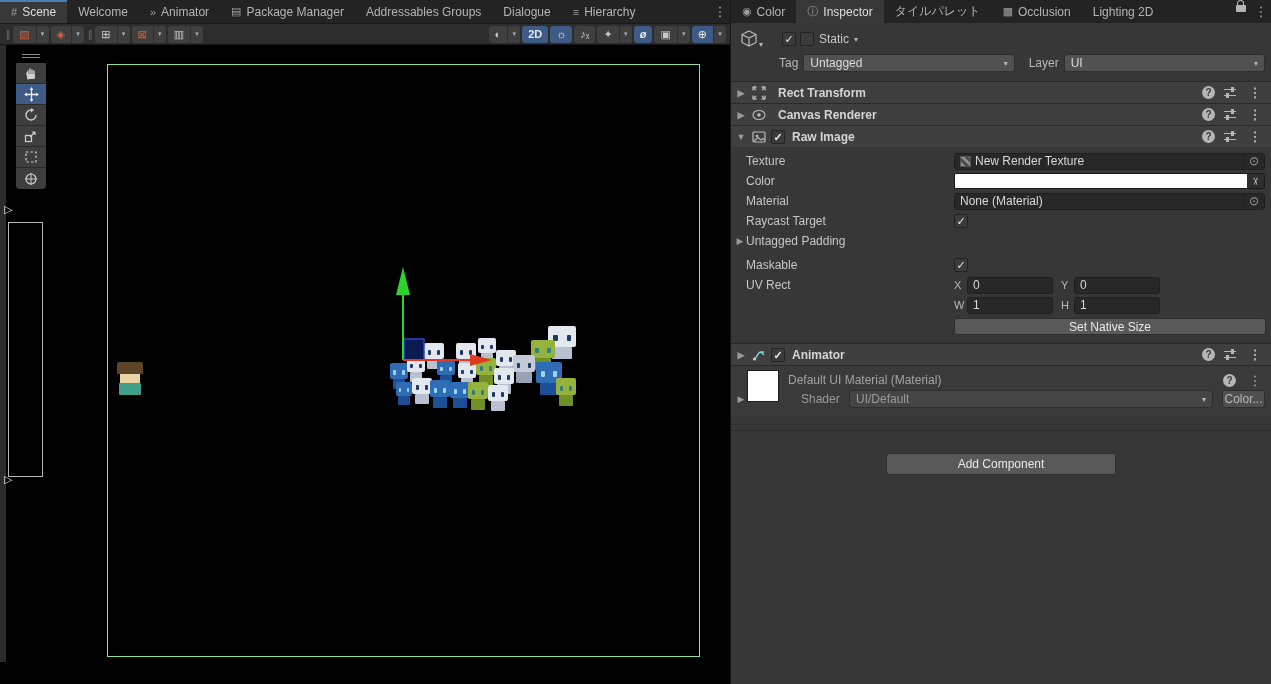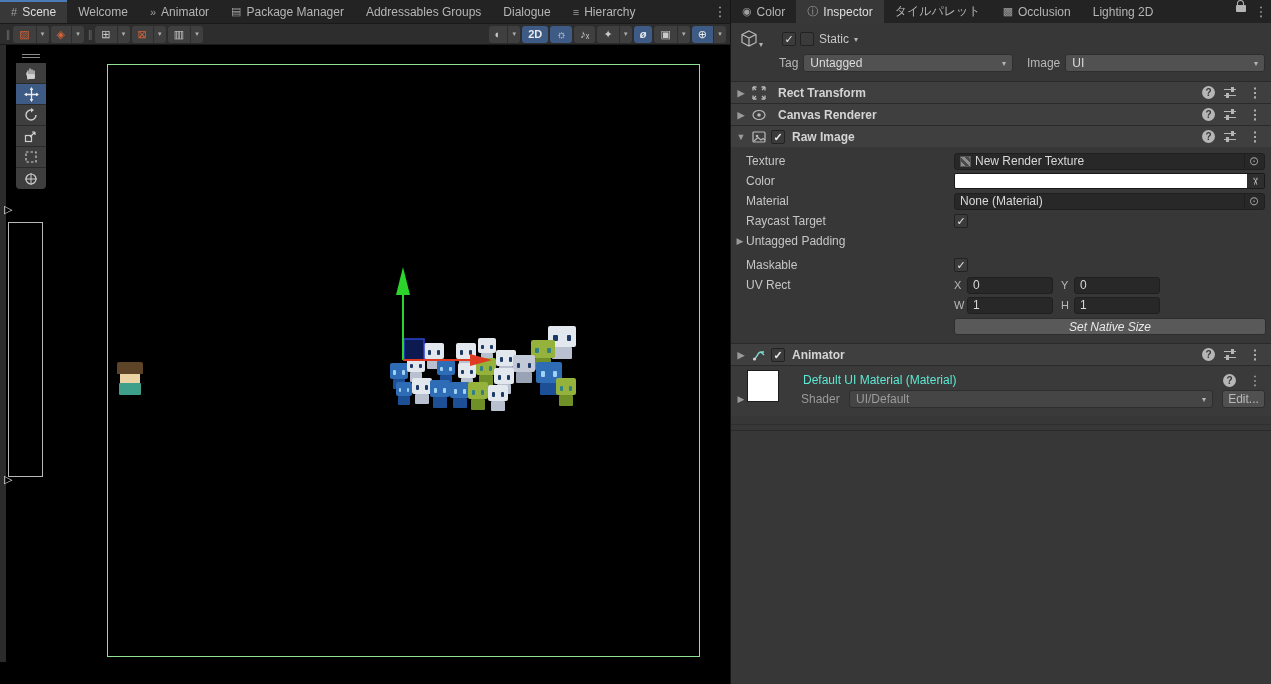--- a/index.html
+++ b/index.html
@@ -117,27 +117,27 @@
     background:repeating-linear-gradient(45deg,#8c8c8c 0 3px,#4a4a4a 3px 6px); }
   .color-field { flex:1; height:16px; border:1px solid #191919; border-radius:2px;
     display:flex; overflow:hidden; }
   .color-swatch { flex:1; background:#ffffff; }
   .eyedrop { width:17px; background:#2e2e2e; color:#cfcfcf; font-size:10px; display:flex;
     align-items:center; justify-content:center; }
   .axis-label { width:13px; color:#b9b9b9; font-size:11px; }
   .axis-field { flex:0 0 86px; margin-right:8px; }
   .btn { background:#595959; border:1px solid #2e2e2e; border-radius:3px; color:#e8e8e8;
     text-align:center; }
-  #set-native { margin:3px 6px 0 223px; height:17px; line-height:16px; width:312px;font-style:italic; }
+  #set-native { margin:3px 6px 0 223px; height:17px; line-height:16px; width:312px; }
 
   #material-section { border-top:1px solid #2a2a2a; background:#3a3a3a; padding:4px 6px 8px 4px; }
   .mat-head { display:flex; align-items:flex-start; }
   #mat-thumb { width:32px; height:32px; background:#ffffff; border:1px solid #1d1d1d;
     margin-left:12px; flex:0 0 auto; }
-  .mat-title { margin:3px 0 0 24px; color:#5eead4; }
+  .mat-title { margin:3px 0 0 9px; color:#a3a3a3; }
   .mat-icons { margin-left:auto; display:flex; gap:9px; align-items:center; margin-top:3px; }
   .shader-row { display:flex; align-items:center; margin-top:-12px; }
   .shader-label { margin-left:54px; width:48px; color:#9b9b9b; }
   .dd-shader { flex:1; background:#454545; color:#9b9b9b; margin-right:9px; }
   #edit-btn { width:43px; height:18px; line-height:17px; color:#b9b9b9; background:#505050; }
   #comp-end { height:7px; border-top:1px solid #2f2f2f; border-bottom:1px solid #2a2a2a;
     background:#373737; margin-top:8px; }
   #add-component { display:block; width:230px; height:22px; line-height:21px; margin:22px auto 0; }
 
   .lock-ic { width:11px; height:12px; position:relative; margin-right:4px; }
@@ -514,21 +514,21 @@
           <span>Static</span>
           <span class="mini-dd">▾</span>
         </div>
       </div>
       <div class="go-row2">
         <span class="label-sm">Tag</span>
         <div class="dropdown dd-tag">
           <span>Untagged</span>
           <span class="mini-dd">▾</span>
         </div>
-        <span class="label-sm">Image</span>
+        <span class="label-sm">Layer</span>
         <div class="dropdown dd-layer">
           <span>UI</span>
           <span class="mini-dd">▾</span>
         </div>
       </div>
     </div>
 
     <div class="comp-header">
       <span class="fold">▶</span>
       <svg width="14" height="14" viewBox="0 0 14 14">
@@ -683,20 +683,21 @@
           <div class="kebab">⋮</div>
         </div>
       </div>
       <div class="shader-row">
         <span class="fold">▶</span>
         <span class="shader-label">Shader</span>
         <div class="dropdown dd-shader">
           <span>UI/Default</span>
           <span class="mini-dd">▾</span>
         </div>
-        <div class="btn" id="edit-btn">Edit...</div>
+        <div class="btn" id="edit-btn">Color...</div>
       </div>
     </div>
 
     <div id="comp-end"></div>
 
+    <div class="btn" id="add-component">Add Component</div>
   </div>
 </div>
 
 </body></html>

